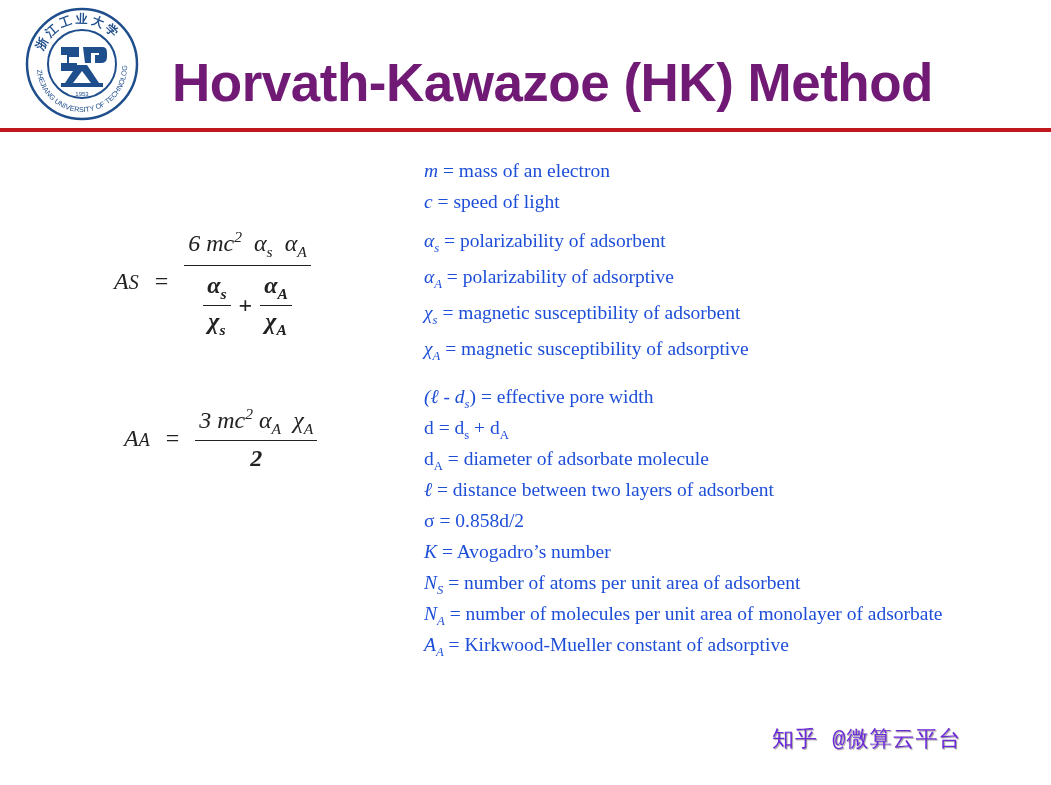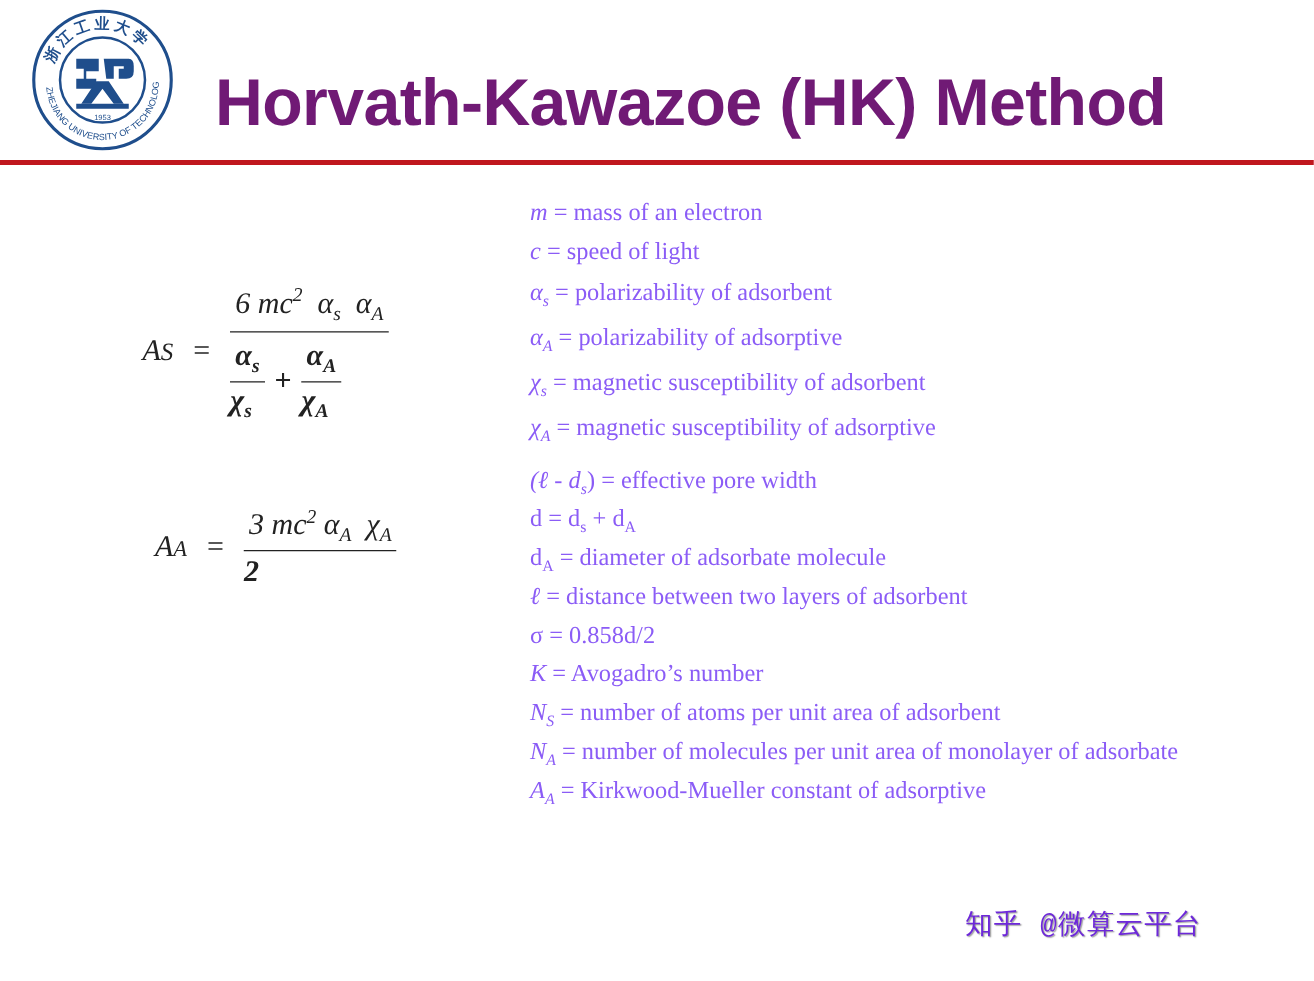--- a/index.html
+++ b/index.html
@@ -2,27 +2,27 @@
 <html><head>
 <meta charset="utf-8">
 <style>
   html, body { margin:0; padding:0; background:#ffffff; }
   body { width:1051px; height:785px; position:relative; overflow:hidden; font-family:"Liberation Serif", serif; color:#1a1a1a; }
   .logo { position:absolute; left:25px; top:7px; width:114px; height:114px; }
   .title { position:absolute; left:172px; top:52px; font-family:"Liberation Sans", sans-serif; font-weight:bold; font-size:53px; letter-spacing:-0.5px; color:#701a75; white-space:nowrap; transform:scaleX(1.0); transform-origin:left top; }
   .rule { position:absolute; left:0; top:128px; width:1051px; height:4px; background:#c0171e; }
   .eq { position:absolute; font-family:"Liberation Serif", serif; color:#222; }
   .eq i { font-style:italic; }
-  .frac { display:inline-flex; flex-direction:column; vertical-align:middle; }
+  .frac { display:inline-flex; flex-direction:column; align-items:center; vertical-align:middle; }
   .frac .num { padding:0 4px 2px; border-bottom:1.5px solid #222; }
   .frac .den { padding-top:2px;font-weight:bold; }
   sub, sup { font-size:65%; }
-  .defs { position:absolute; left:424px; top:155px; font-size:19.5px; line-height:31px; color:#8b5cf6; }
+  .defs { position:absolute; left:424px; top:155px; font-size:19.5px; line-height:31px; color:#1d4ed8; }
   .defs .row { white-space:nowrap; height:31px; }
-  .defs .row.tall { height:36px; line-height:36px; }
+  .defs .row.tall { height:36px; line-height:48px; }
   .defs i { font-style:italic; }
   .watermark { position:absolute; left:772px; top:724px; font-family:Liberation Mono, monospace; font-size:22px; color:#6d28d9; text-shadow:1px 1px 1px #9a9a9a; letter-spacing:1px; white-space:nowrap; }
 </style>
 </head>
 <body>
 
 <div class="logo">
   <svg width="114" height="114" viewBox="0 0 114 114">
     <circle cx="57" cy="57" r="55" fill="#fff" stroke="#1f4e8c" stroke-width="2.5"></circle>
     <circle cx="57" cy="57" r="34" fill="#fff" stroke="#1f4e8c" stroke-width="2"></circle>
@@ -89,21 +89,21 @@
     <span class="den" style="padding-top:4px;"><i>2</i></span>
   </span>
 </div>
 
 <div class="defs">
   <div class="row"><i>m</i><span> = mass of an electron</span></div>
   <div class="row"><i>c</i><span> = speed of light</span></div>
   <div class="row tall"><i>α</i><sub><i>s</i></sub><span> = polarizability of adsorbent</span></div>
   <div class="row tall"><i>α</i><sub><i>A</i></sub><span> = polarizability of adsorptive</span></div>
   <div class="row tall"><i>χ</i><sub><i>s</i></sub><span> = magnetic susceptibility of adsorbent</span></div>
-  <div class="row tall" style="margin-bottom:8px;"><i>χ</i><sub><i>A</i></sub><span> = magnetic susceptibility of adsorptive</span></div>
+  <div class="row tall" style="margin-bottom:20px;"><i>χ</i><sub><i>A</i></sub><span> = magnetic susceptibility of adsorptive</span></div>
   <div class="row"><i>(ℓ - d</i><sub><i>s</i></sub><span>)</span><span> = effective pore width</span></div>
   <div class="row"><span>d = d</span><sub>s</sub><span> + d</span><sub>A</sub></div>
   <div class="row"><span>d</span><sub>A</sub><span> = diameter of adsorbate molecule</span></div>
   <div class="row"><i>ℓ</i><span> = distance between two layers of adsorbent</span></div>
   <div class="row"><span>σ</span><span> = 0.858d/2</span></div>
   <div class="row"><i>K</i><span> = Avogadro’s number</span></div>
   <div class="row"><i>N</i><sub><i>S</i></sub><span> = number of atoms per unit area of adsorbent</span></div>
   <div class="row"><i>N</i><sub><i>A</i></sub><span> = number of molecules per unit area of monolayer of adsorbate</span></div>
   <div class="row"><i>A</i><sub><i>A</i></sub><span> = Kirkwood-Mueller constant of adsorptive</span></div>
 </div>

